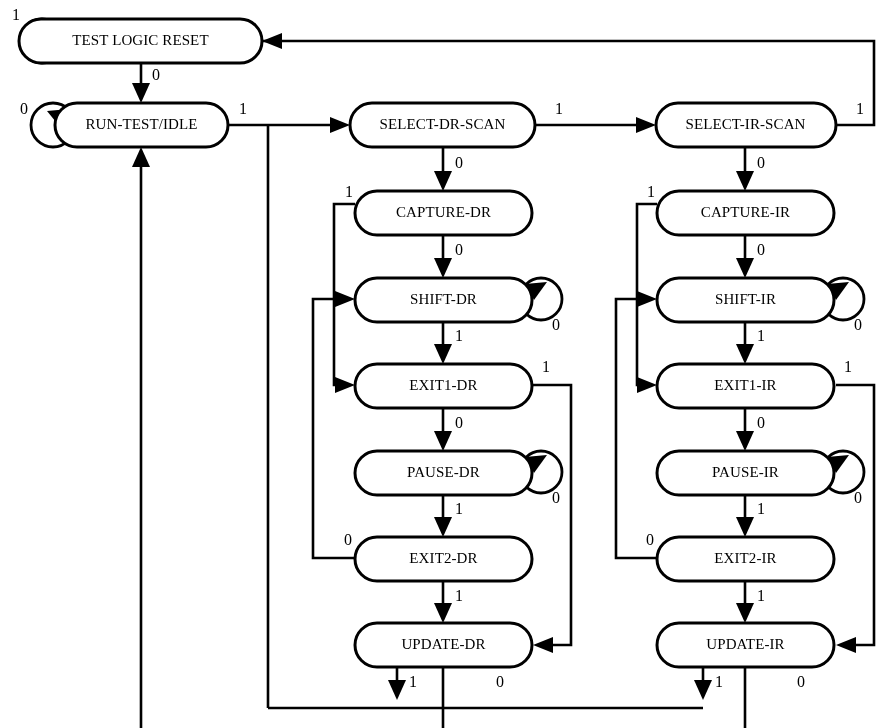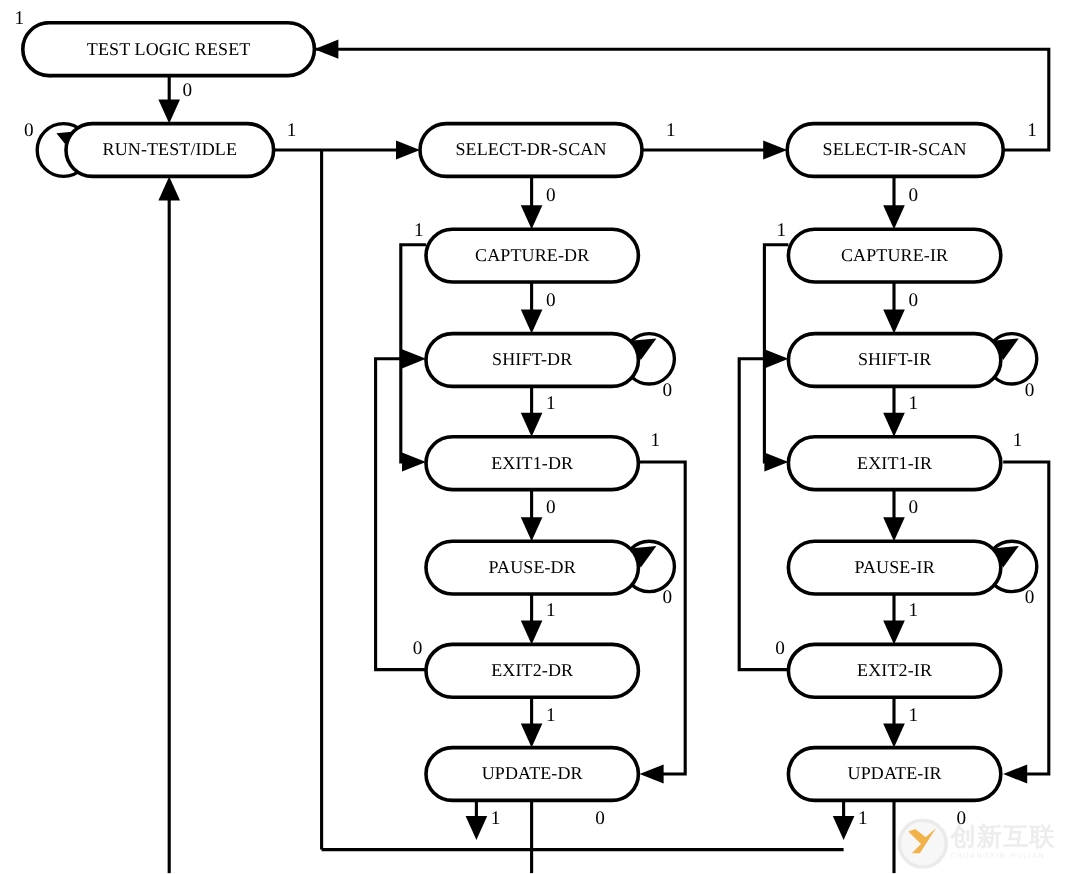--- a/index.html
+++ b/index.html
@@ -393,26 +393,14 @@
     <text class="edge-label" x="761" y="424">0</text>
     <text class="edge-label" x="858" y="499">0</text>
     <text class="edge-label" x="761" y="510">1</text>
     <text class="edge-label" x="650" y="541">0</text>
     <text class="edge-label" x="761" y="597">1</text>
     <text class="edge-label" x="719" y="683">1</text>
     <text class="edge-label" x="801" y="683">0</text>
   </g>
 </svg>
 
-<div id="watermark">
-  <div class="wm-mark">
-    <div class="wm-ring"></div>
-    <svg class="wm-swoosh" viewBox="0 0 28 28" xmlns="http://www.w3.org/2000/svg">
-      <path d="M2 5 L13 16 L5 24 L12 24 L26 2 L17 10 L8 3 Z" fill="#f0a830"></path>
-    </svg>
-  </div>
-  <div class="wm-text">
-    <div class="wm-cn">创新互联</div>
-    <div class="wm-en">CHUANGXIN HULIAN</div>
-  </div>
+
 </div>
 
-</div>
-
 </body></html>

